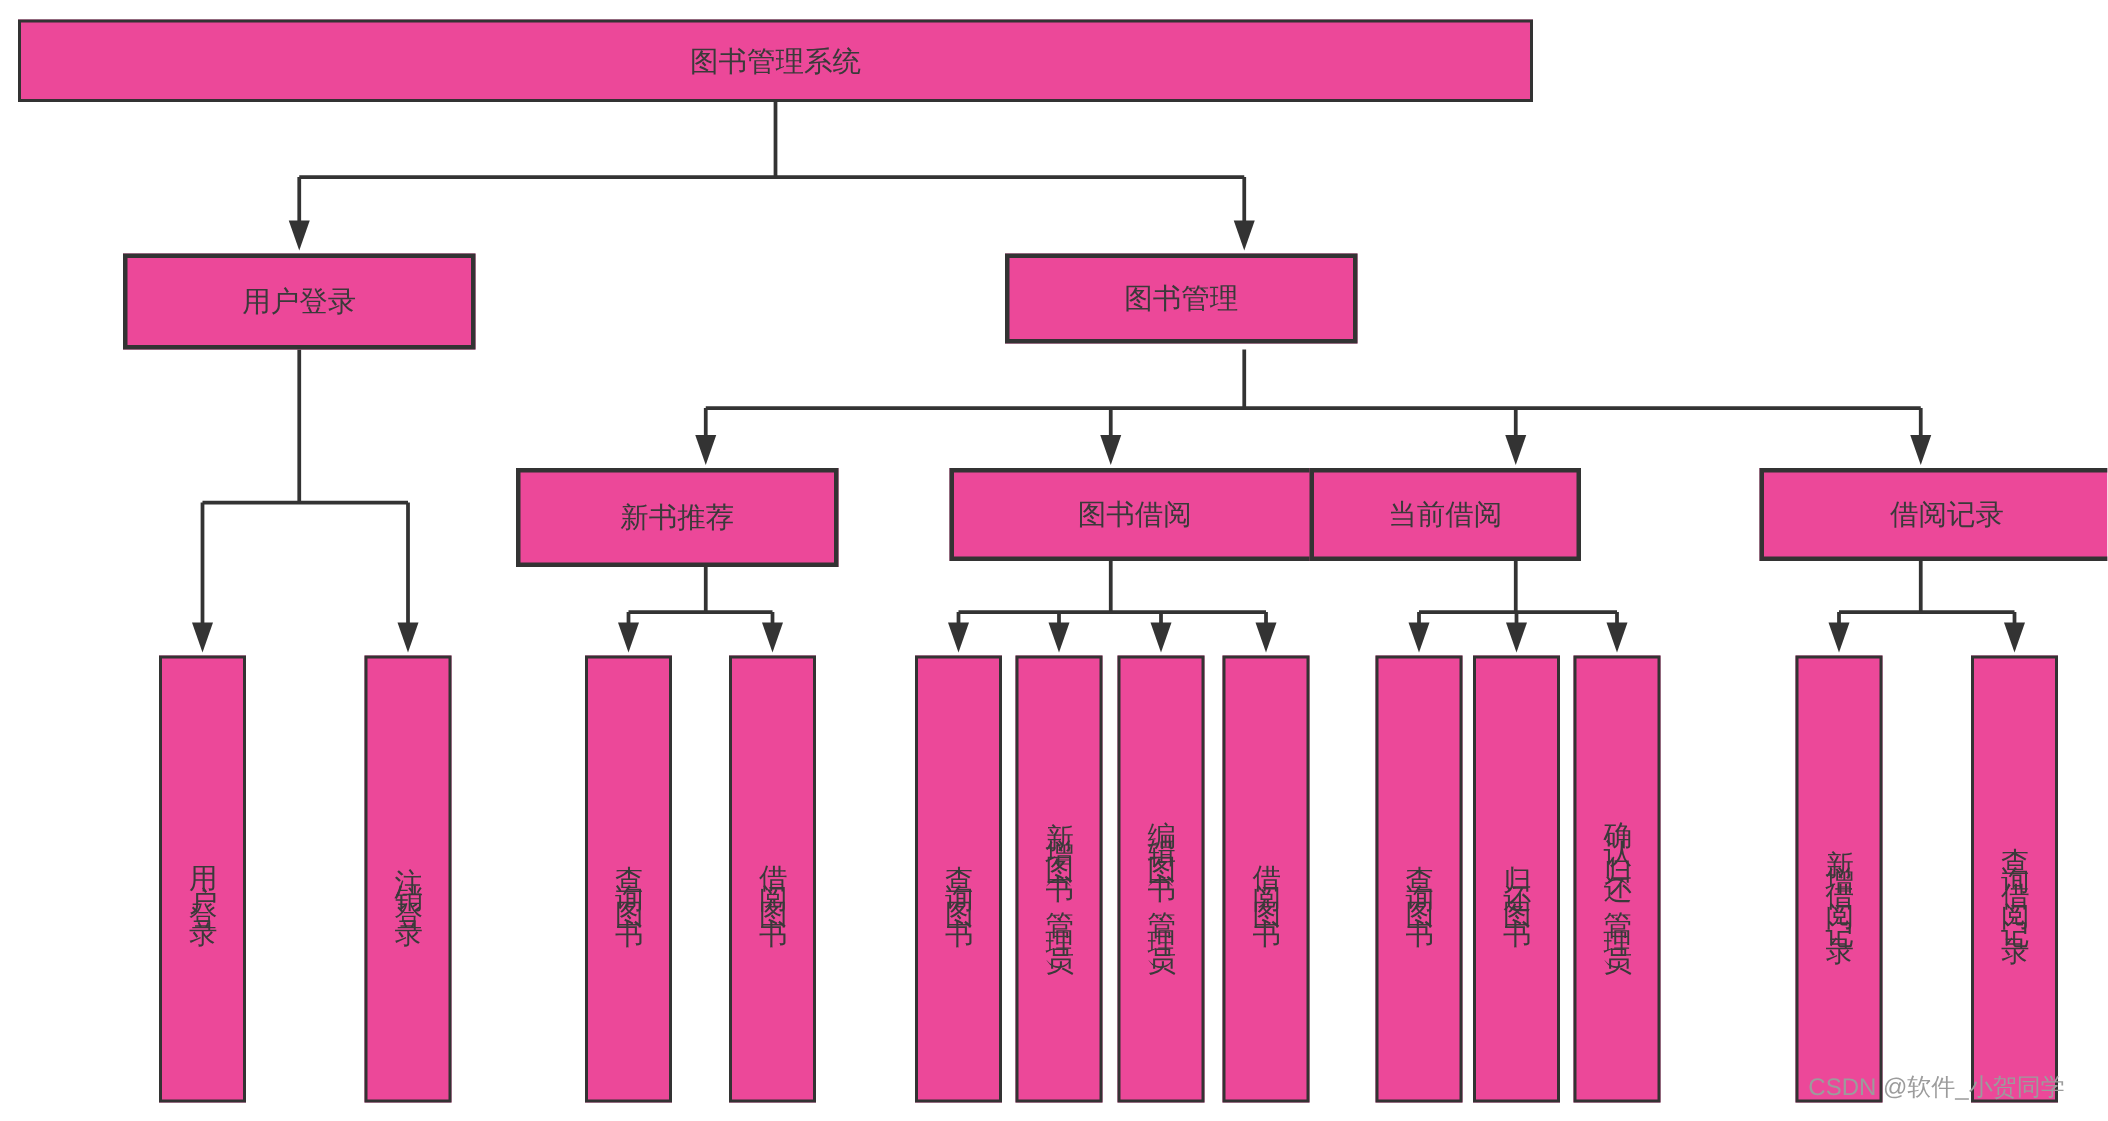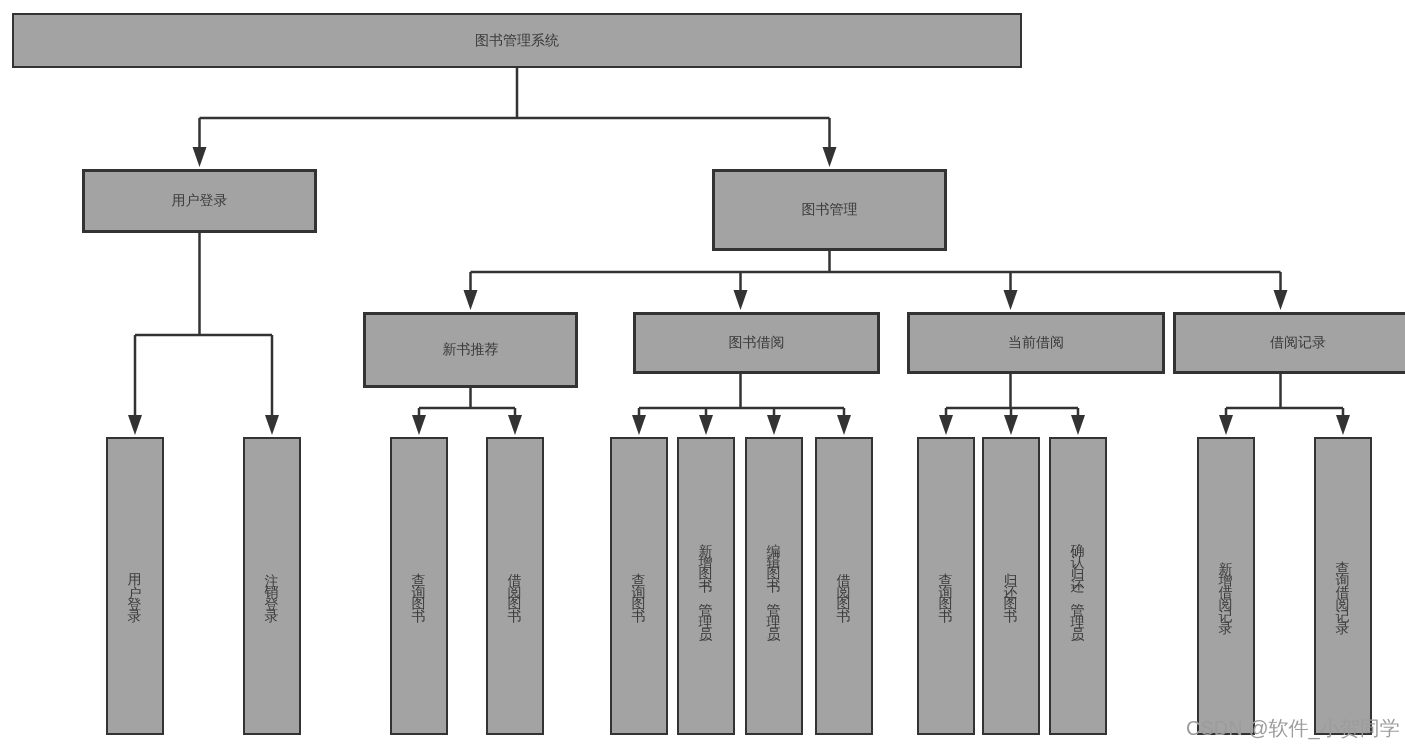--- a/index.html
+++ b/index.html
@@ -5,36 +5,36 @@
   html,body{margin:0;padding:0;background:#fff;}
   body{font-family:"Liberation Sans","DejaVu Sans",sans-serif;}
   .canvas{
     position:relative;width:1405px;height:747px;background:var(--background,#fff);
     overflow:hidden;
   }
   svg.connectors{position:absolute;left:0;top:0;width:1405px;height:747px;}
   svg.connectors path{stroke:var(--line,#333);stroke-width:2.5;fill:none;}
   svg.connectors polygon{fill:var(--line,#333);stroke:none;}
   .box{
-    position:absolute;box-sizing:border-box;background:#a3a3a3;
+    position:absolute;box-sizing:border-box;background:#ec4899;
     border:3px solid var(--line,#333);
     display:flex;align-items:center;justify-content:center;
-    color:var(--text,#3a3a3a);font-size:14px;
+    color:var(--text,#3a3a3a);font-size:19px;
   }
   .box.root{border-width:2.5px;}
   .box.leaf{border-width:2.5px;}
   .box.leaf{top:437px;width:58px;height:298px;}
   .vtext{
     writing-mode:vertical-rl;text-orientation:mixed;
     letter-spacing:12px;line-height:1;white-space:nowrap;
   }
   .watermark{
     position:absolute;left:1186px;top:715px;width:210px;
-    color:var(--watermark,#9c9c9c);font-size:20px;white-space:nowrap;
-    z-index:5;text-align:left;
+    color:var(--watermark,#9c9c9c);font-size:16px;white-space:nowrap;
+    z-index:5;text-align:center;
   }
 </style>
 </head>
 <body>
 
 <div class="canvas">
 
   <svg class="connectors" viewBox="0 0 1405 747" xmlns="http://www.w3.org/2000/svg">
 
     <path d="M517,68 V118 M199.5,118 H829.5 M199.5,118 V149 M829.5,118 V149"></path>
@@ -71,31 +71,31 @@
     <polygon points="1343,435 1336,415 1350,415"></polygon>
   </svg>
 
   <div class="box root" style="left:12px;top:13px;width:1010px;height:55px">
     <span>图书管理系统</span>
   </div>
 
   <div class="box" style="left:82px;top:169px;width:235px;height:64px">
     <span>用户登录</span>
   </div>
-  <div class="box" style="left:712px;top:169px;width:235px;height:82px">
+  <div class="box" style="left:670px;top:169px;width:235px;height:60px">
     <span>图书管理</span>
   </div>
 
-  <div class="box" style="left:363px;top:312px;width:215px;height:76px">
+  <div class="box" style="left:344px;top:312px;width:215px;height:66px">
     <span>新书推荐</span>
   </div>
   <div class="box" style="left:633px;top:312px;width:247px;height:62px">
     <span>图书借阅</span>
   </div>
-  <div class="box" style="left:907px;top:312px;width:258px;height:62px">
+  <div class="box" style="left:873px;top:312px;width:181px;height:62px">
     <span>当前借阅</span>
   </div>
   <div class="box" style="left:1173px;top:312px;width:250px;height:62px">
     <span>借阅记录</span>
   </div>
 
   <div class="box leaf" style="left:106px">
     <span class="vtext">用户登录</span>
   </div>
   <div class="box leaf" style="left:243px">

